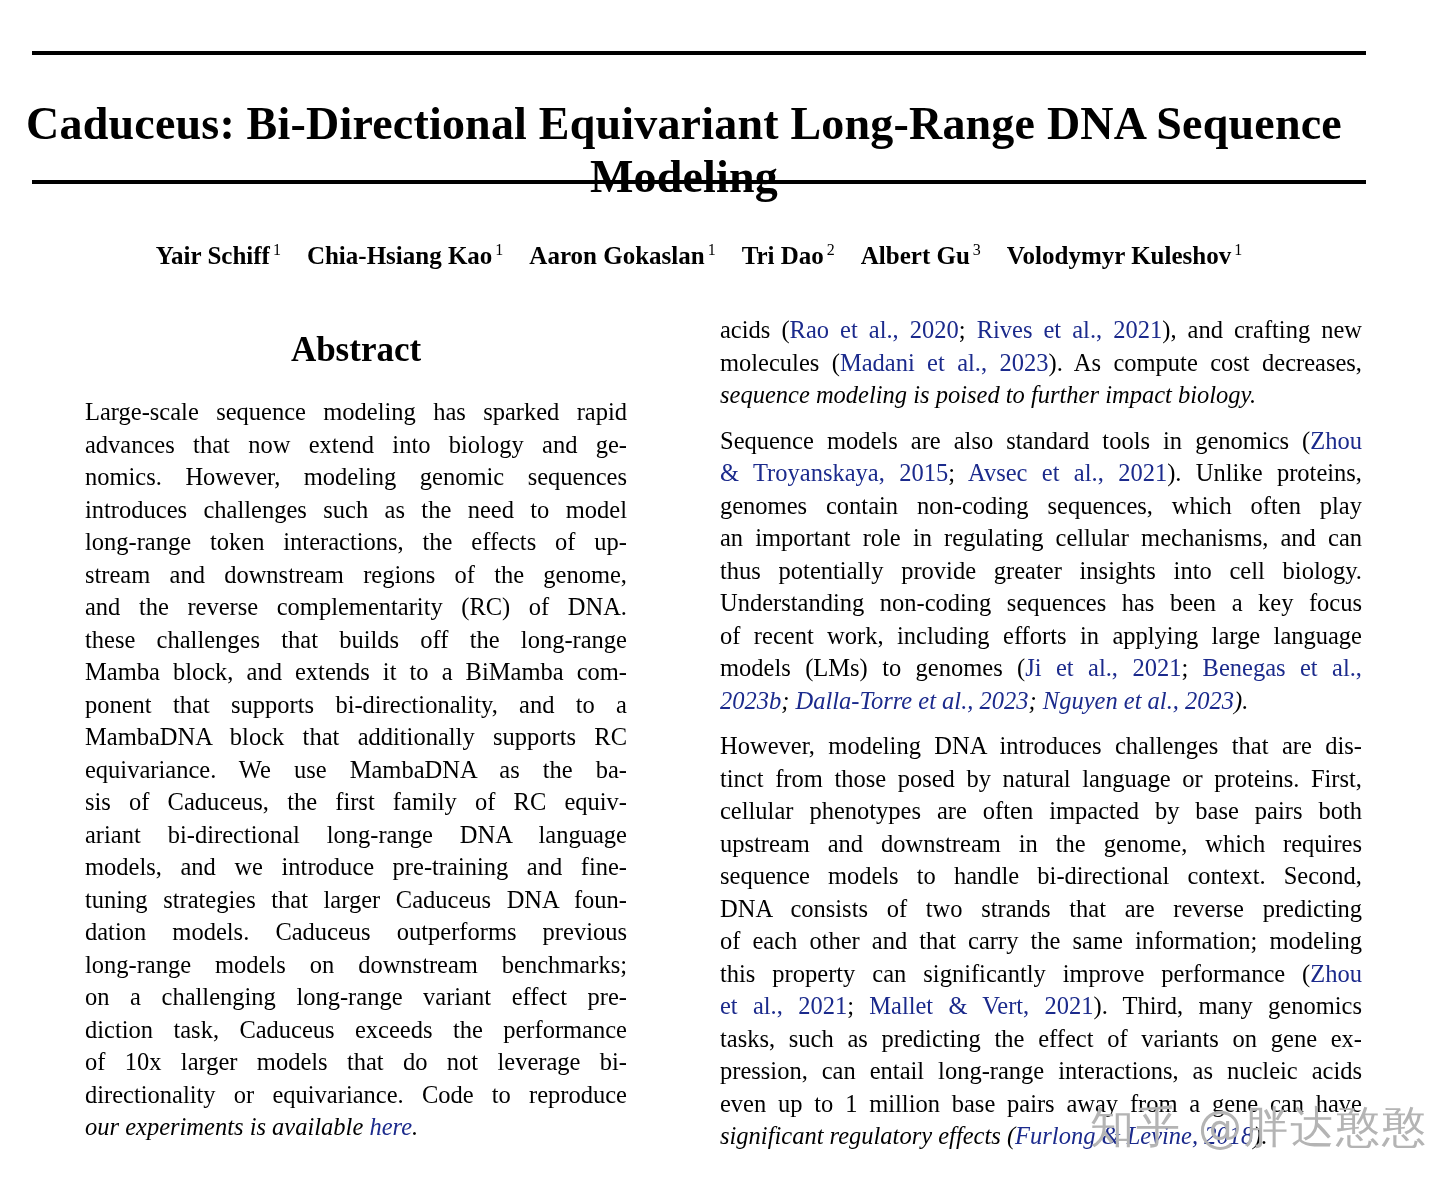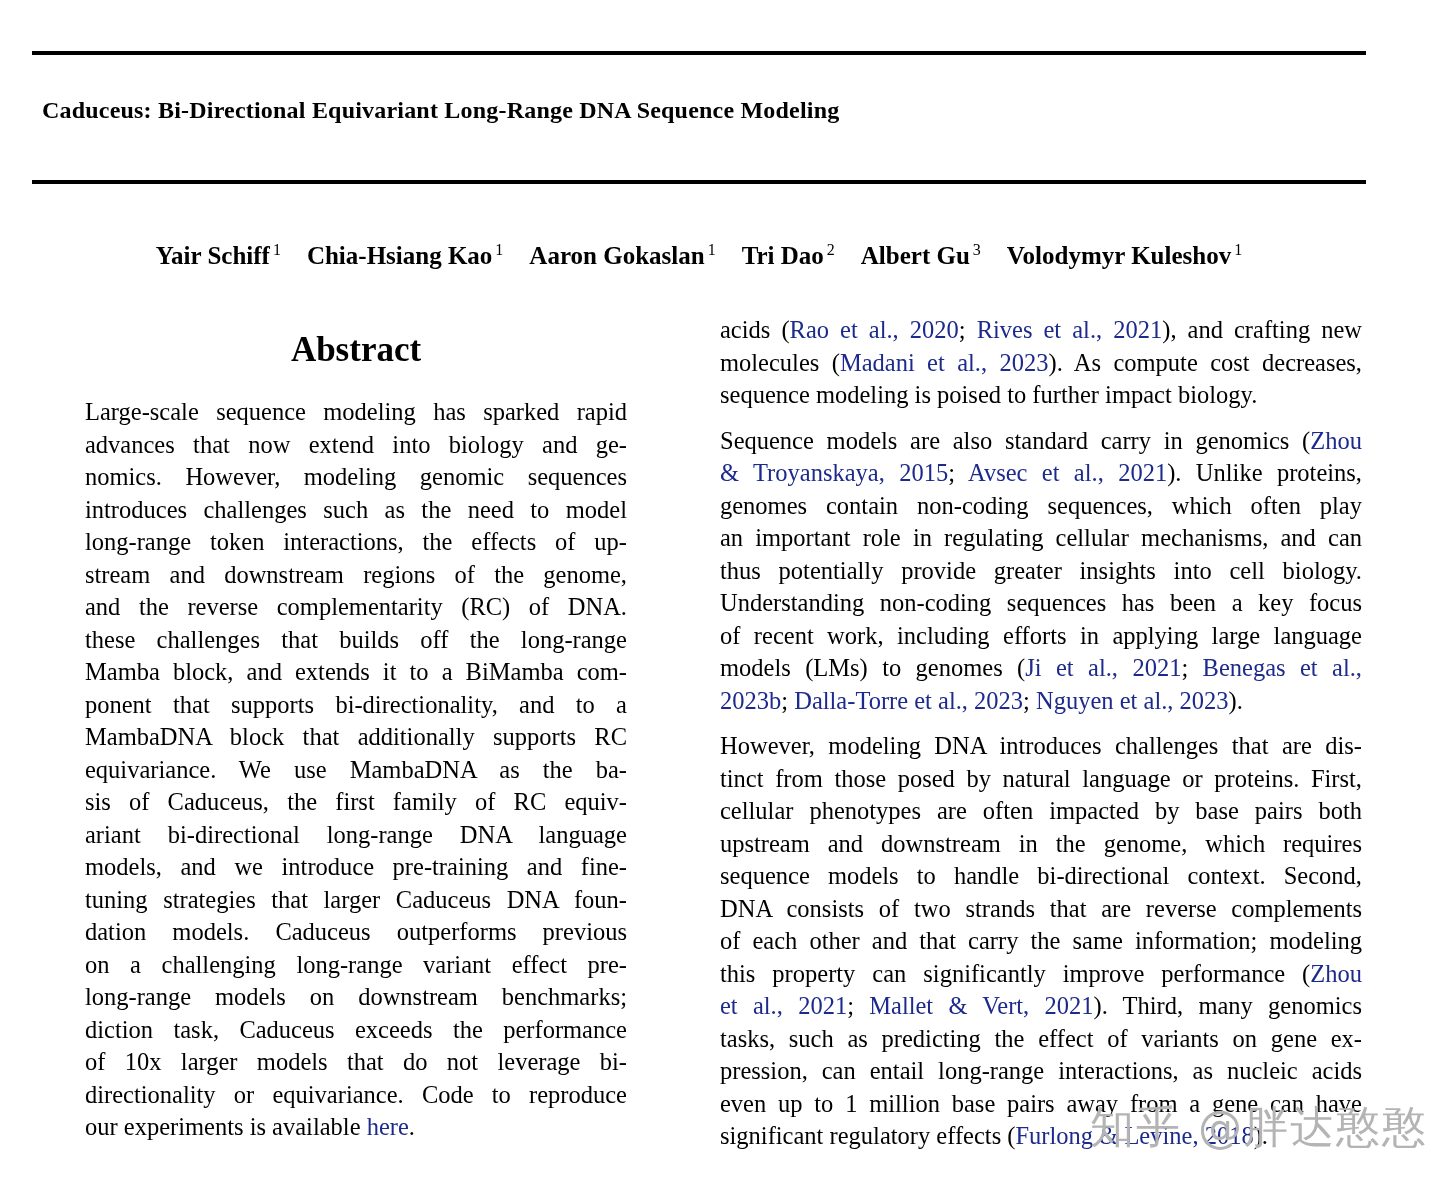--- a/index.html
+++ b/index.html
@@ -17,23 +17,24 @@
     left: 32px;
     width: 1334px;
     height: 4px;
     background: #000000;
   }
   .rule.top { top: 51px; }
   .rule.bottom { top: 180px; }
   .title {
     position: absolute;
     top: 97px;
-    left: 42px;
+    left: 17px;
     width: 1334px;
-    font-size: 24px;
+    text-align: center;
+    font-size: 46px;
     font-weight: bold;
     letter-spacing: 0.2px;
   }
   .authors {
     position: absolute;
     top: 241px;
     left: 32px;
     width: 1334px;
     text-align: center;
     font-size: 25px;
@@ -65,21 +66,21 @@
     font-size: 35px;
     font-weight: bold;
     margin-bottom: 26px;
   }
   .para { font-size: 24.5px; line-height: 32.5px; }
   .para + .para { margin-top: 13px; }
   .pline {
     text-align: justify;
     text-align-last: justify;
   }
-  .pline.last { text-align-last: left; }
+  .pline.last { text-align-last: left; font-style: italic; }
   .cite-link { color: #1b2a8c; cursor: pointer; }
   .watermark {
     position: absolute;
     left: 1090px;
     top: 1098px;
     z-index: 2;
     font-size: 44px;
     color: #b4b4b4;
     letter-spacing: 2px;
     white-space: nowrap;
@@ -111,53 +112,53 @@
       <div class="pline"><span>these challenges that builds off the long-range</span></div>
       <div class="pline"><span>Mamba block, and extends it to a BiMamba com-</span></div>
       <div class="pline"><span>ponent that supports bi-directionality, and to a</span></div>
       <div class="pline"><span>MambaDNA block that additionally supports RC</span></div>
       <div class="pline"><span>equivariance. We use MambaDNA as the ba-</span></div>
       <div class="pline"><span>sis of Caduceus, the first family of RC equiv-</span></div>
       <div class="pline"><span>ariant bi-directional long-range DNA language</span></div>
       <div class="pline"><span>models, and we introduce pre-training and fine-</span></div>
       <div class="pline"><span>tuning strategies that larger Caduceus DNA foun-</span></div>
       <div class="pline"><span>dation models. Caduceus outperforms previous</span></div>
+      <div class="pline"><span>long-range models on downstream benchmarks;</span></div>
       <div class="pline"><span>on a challenging long-range variant effect pre-</span></div>
-      <div class="pline"><span>long-range models on downstream benchmarks;</span></div>
       <div class="pline"><span>diction task, Caduceus exceeds the performance</span></div>
       <div class="pline"><span>of 10x larger models that do not leverage bi-</span></div>
       <div class="pline"><span>directionality or equivariance. Code to reproduce</span></div>
       <div class="pline last"><span>our experiments is available </span><span class="cite-link">here</span><span>.</span></div>
     </div>
 </div>
 
 <div class="col-right">
   <div class="para">
       <div class="pline"><span>acids (</span><span class="cite-link">Rao et al., 2020</span><span>; </span><span class="cite-link">Rives et al., 2021</span><span>), and crafting new</span></div>
       <div class="pline"><span>molecules (</span><span class="cite-link">Madani et al., 2023</span><span>). As compute cost decreases,</span></div>
       <div class="pline last"><span>sequence modeling is poised to further impact biology.</span></div>
     </div>
   <div class="para">
-      <div class="pline"><span>Sequence models are also standard carry in genomics (</span><span class="cite-link">Zhou</span></div>
+      <div class="pline"><span>Sequence models are also standard tools in genomics (</span><span class="cite-link">Zhou</span></div>
       <div class="pline"><span class="cite-link">&amp; Troyanskaya, 2015</span><span>; </span><span class="cite-link">Avsec et al., 2021</span><span>). Unlike proteins,</span></div>
       <div class="pline"><span>genomes contain non-coding sequences, which often play</span></div>
       <div class="pline"><span>an important role in regulating cellular mechanisms, and can</span></div>
       <div class="pline"><span>thus potentially provide greater insights into cell biology.</span></div>
       <div class="pline"><span>Understanding non-coding sequences has been a key focus</span></div>
       <div class="pline"><span>of recent work, including efforts in applying large language</span></div>
       <div class="pline"><span>models (LMs) to genomes (</span><span class="cite-link">Ji et al., 2021</span><span>; </span><span class="cite-link">Benegas et al.,</span></div>
       <div class="pline last"><span class="cite-link">2023b</span><span>; </span><span class="cite-link">Dalla-Torre et al., 2023</span><span>; </span><span class="cite-link">Nguyen et al., 2023</span><span>).</span></div>
     </div>
   <div class="para">
       <div class="pline"><span>However, modeling DNA introduces challenges that are dis-</span></div>
       <div class="pline"><span>tinct from those posed by natural language or proteins. First,</span></div>
       <div class="pline"><span>cellular phenotypes are often impacted by base pairs both</span></div>
       <div class="pline"><span>upstream and downstream in the genome, which requires</span></div>
       <div class="pline"><span>sequence models to handle bi-directional context. Second,</span></div>
-      <div class="pline"><span>DNA consists of two strands that are reverse complements</span></div>
+      <div class="pline"><span>DNA consists of two strands that are reverse predicting</span></div>
       <div class="pline"><span>of each other and that carry the same information; modeling</span></div>
       <div class="pline"><span>this property can significantly improve performance (</span><span class="cite-link">Zhou</span></div>
       <div class="pline"><span class="cite-link">et al., 2021</span><span>; </span><span class="cite-link">Mallet &amp; Vert, 2021</span><span>). Third, many genomics</span></div>
       <div class="pline"><span>tasks, such as predicting the effect of variants on gene ex-</span></div>
       <div class="pline"><span>pression, can entail long-range interactions, as nucleic acids</span></div>
       <div class="pline"><span>even up to 1 million base pairs away from a gene can have</span></div>
       <div class="pline last"><span>significant regulatory effects (</span><span class="cite-link">Furlong &amp; Levine, 2018</span><span>).</span></div>
     </div>
 </div>
 

